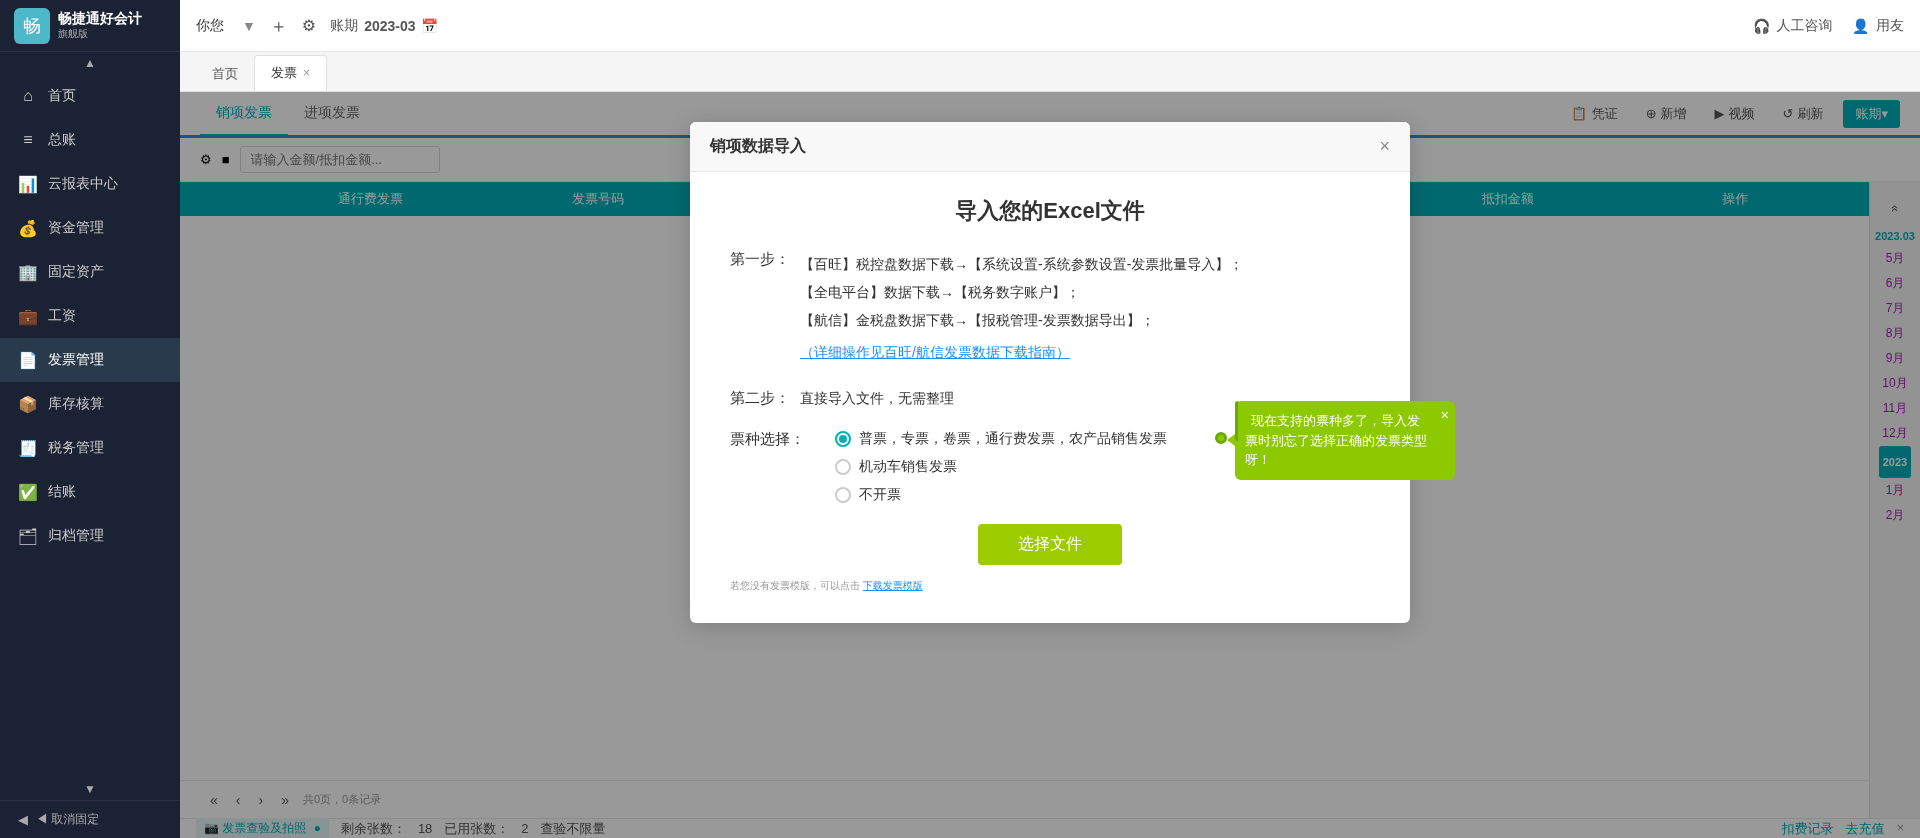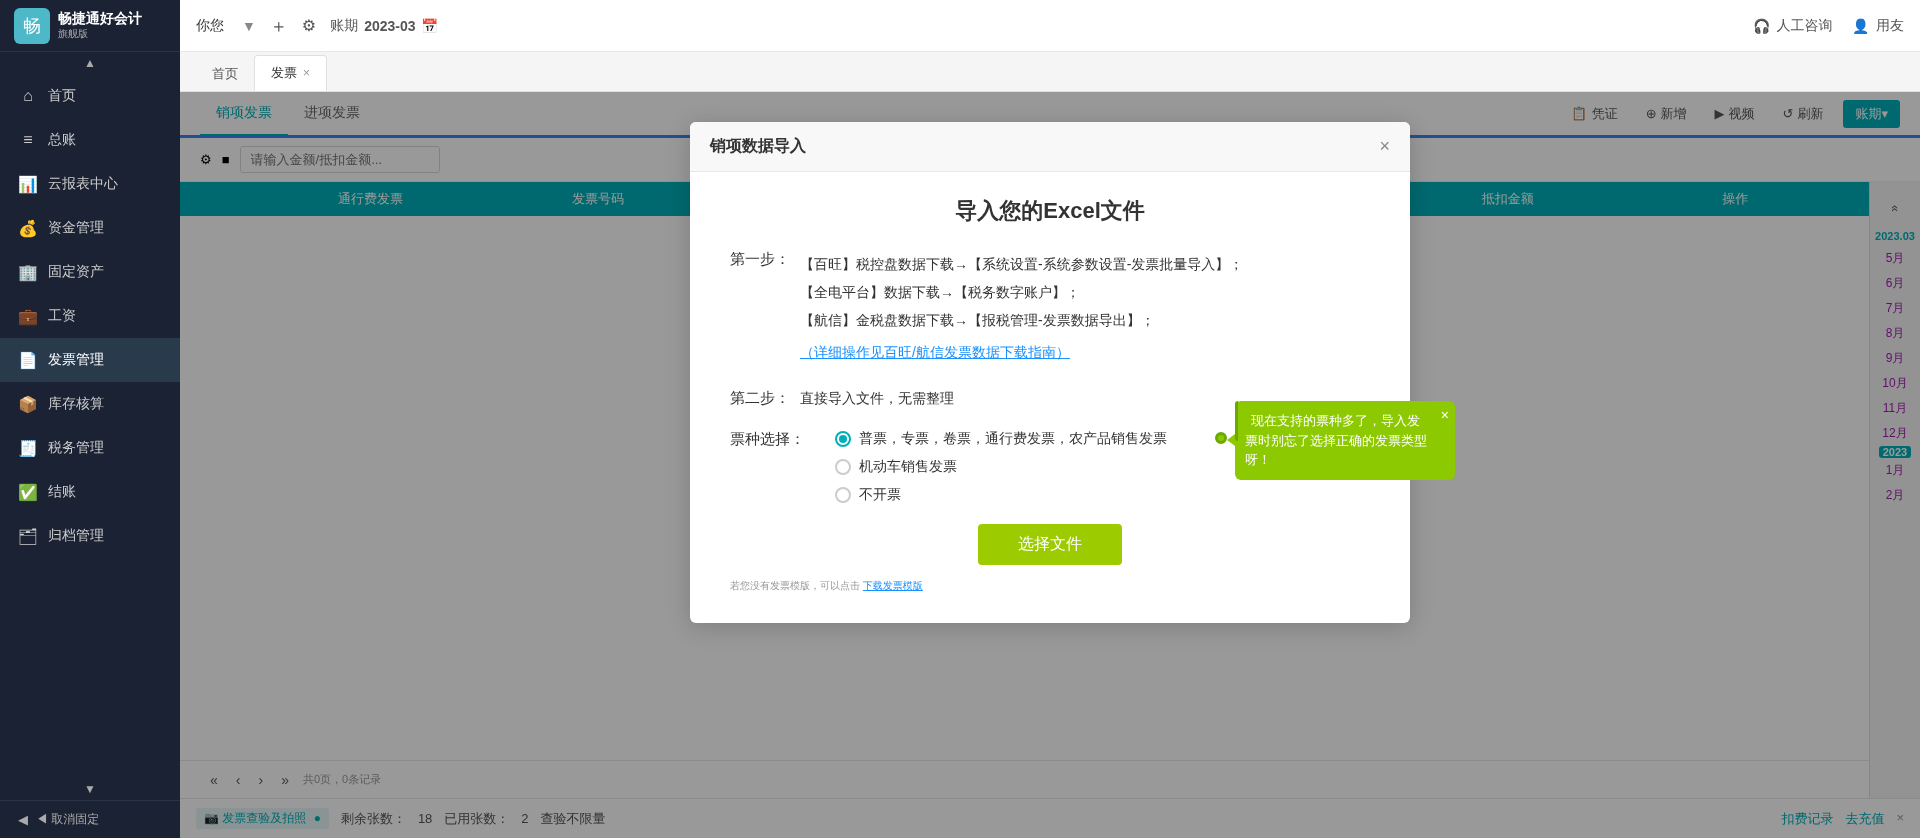--- a/index.html
+++ b/index.html
@@ -67,21 +67,21 @@
     .content-main::-webkit-scrollbar { width: 6px; }
     .content-main::-webkit-scrollbar-thumb { background: #ccc; }
 
     
     .right-panel { width: 51px; background: #f5f5f5; border-left: 1px solid #e0e0e0; display: flex; flex-direction: column; align-items: center; padding: 8px 0; flex-shrink: 0; }
     .right-panel-btn { width: 36px; height: 36px; display: flex; align-items: center; justify-content: center; cursor: pointer; color: #555; font-size: 12px; writing-mode: vertical-rl; margin-bottom: 4px; }
     .right-panel-month { font-size: 12px; color: #a21caf; padding: 4px 0; cursor: pointer; text-align: center; }
     .right-panel-month.active-year { background: #00b0b9; color: #fff; border-radius: 3px; padding: 2px 6px; font-size: 11px; }
 
     
-    .bottom-bar { height: 40px; background: #fff; border-top: 1px solid #e8e8e8; display: flex; align-items: center; padding: 0 16px; flex-shrink: 0; color: #555; font-size: 13px; gap: 12px; }
+    .bottom-bar { height: 20px; background: #fff; border-top: 1px solid #e8e8e8; display: flex; align-items: center; padding: 0 16px; flex-shrink: 0; color: #555; font-size: 13px; gap: 12px; }
     .bottom-bar-right { margin-left: auto; display: flex; align-items: flex-start; gap: 12px; }
     .status-tag { background: #e6f7f8; color: #00b0b9; border-radius: 3px; padding: 2px 8px; font-size: 12px; }
     .bottom-link { color: #00b0b9; cursor: pointer; text-decoration: none; }
     .close-btn-bottom { color: #999; cursor: pointer; }
 
     
     .overlay { position: absolute; inset: 0; background: rgba(0,0,0,0.4); z-index: 100; display: flex; align-items: flex-start; justify-content: center; padding-top: 30px; }
 
     
     .modal { background: #fff; border-radius: 6px; width: 720px; box-shadow: 0 4px 24px rgba(0,0,0,0.18); overflow: visible; position: relative; }
@@ -291,21 +291,21 @@
           <div class="right-panel-btn">«</div>
           <div style="font-size:11px;color:#00b0b9;text-align:center;margin-bottom:4px;font-weight:bold;">2023.03</div>
           <div class="right-panel-month">5月</div>
           <div class="right-panel-month">6月</div>
           <div class="right-panel-month">7月</div>
           <div class="right-panel-month">8月</div>
           <div class="right-panel-month">9月</div>
           <div class="right-panel-month">10月</div>
           <div class="right-panel-month">11月</div>
           <div class="right-panel-month">12月</div>
-          <div class="right-panel-month active-year" style="background:#00b0b9;color:#fff;border-radius:3px;padding:0 4px;font-size:11px;font-weight:bold;">2023</div>
+          <div class="right-panel-month active-year" style="background:#00b0b9;color:#fff;border-radius:3px;padding:10px 4px;font-size:11px;font-weight:bold;">2023</div>
           <div class="right-panel-month">1月</div>
           <div class="right-panel-month">2月</div>
         </div>
       </div>
 
       <div class="bottom-bar">
         <div class="status-tag">
           <span>📷</span>
           <span>发票查验及拍照</span>
           <span style="color:#00b0b9;margin-left:4px;">●</span>

